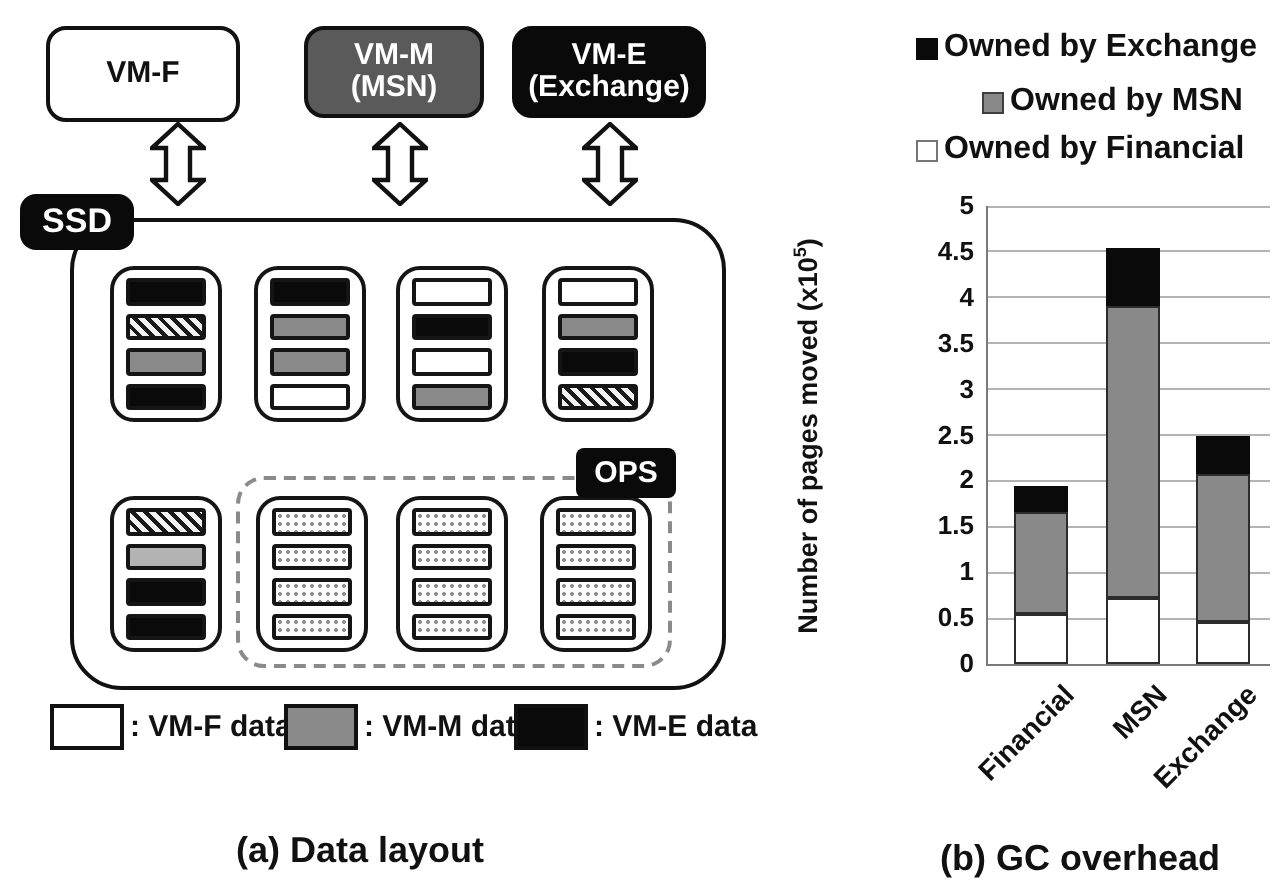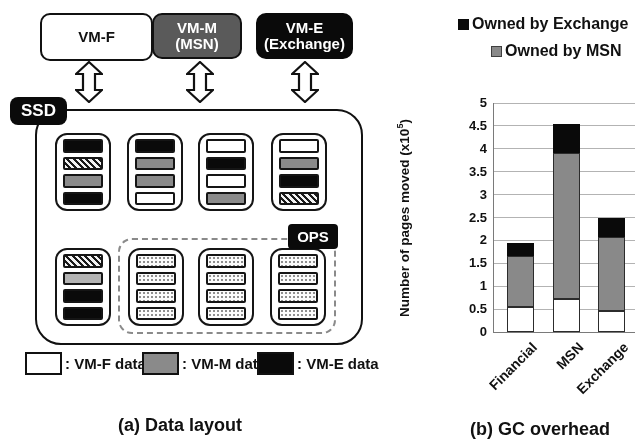--- a/index.html
+++ b/index.html
@@ -68,21 +68,21 @@
   .seg-1{border:1px solid #2c2c2c;}
   .seg-2{border:1px solid #0a0a0a;}
   .xlab{position:absolute;transform:rotate(-45deg);transform-origin:100% 0;
         font-size:14px;font-weight:600;white-space:nowrap;}
 </style>
 </head>
 <body>
 
 <div class="fig">
 
-  <div class="vmbox vmbox--white abs" style="left:40px;top:13px;width:113px;height:48px;">
+  <div class="vmbox vmbox--white abs" style="left:23px;top:13px;width:97px;height:48px;">
     <span>VM-F</span>
   </div>
   <div class="vmbox vmbox--gray abs" style="left:152px;top:13px;width:90px;height:46px;">
     <span>VM-M</span>
     <span>(MSN)</span>
   </div>
   <div class="vmbox vmbox--black abs" style="left:256px;top:13px;width:97px;height:46px;">
     <span>VM-E</span>
     <span>(Exchange)</span>
   </div>
@@ -173,20 +173,24 @@
 
   <div class="caption" style="left:60px;top:415px;width:240px;">(a) Data layout</div>
 
   <div class="ch-legend-row" style="left:458px;top:15px;">
     <span class="ch-legend-sq ch-legend-sq--exchange"></span>
     <span class="ch-legend-text">Owned by Exchange</span>
   </div>
   <div class="ch-legend-row" style="left:458px;top:42px;margin-left:33px;">
     <span class="ch-legend-sq ch-legend-sq--msn"></span>
     <span class="ch-legend-text">Owned by MSN</span>
+  </div>
+  <div class="ch-legend-row" style="left:458px;top:66px;">
+    <span class="ch-legend-sq ch-legend-sq--financial"></span>
+    <span class="ch-legend-text">Owned by Financial</span>
   </div>
 
   <div class="ylabel abs">
     <span>Number of pages moved (x10</span><sup>5</sup><span>)</span>
   </div>
 
   <div class="plot abs" id="plot">
       <div class="gridline" style="bottom: 22.4px;"></div>
       <div class="gridline" style="bottom: 45.3px;"></div>
       <div class="gridline" style="bottom: 68.2px;"></div>

